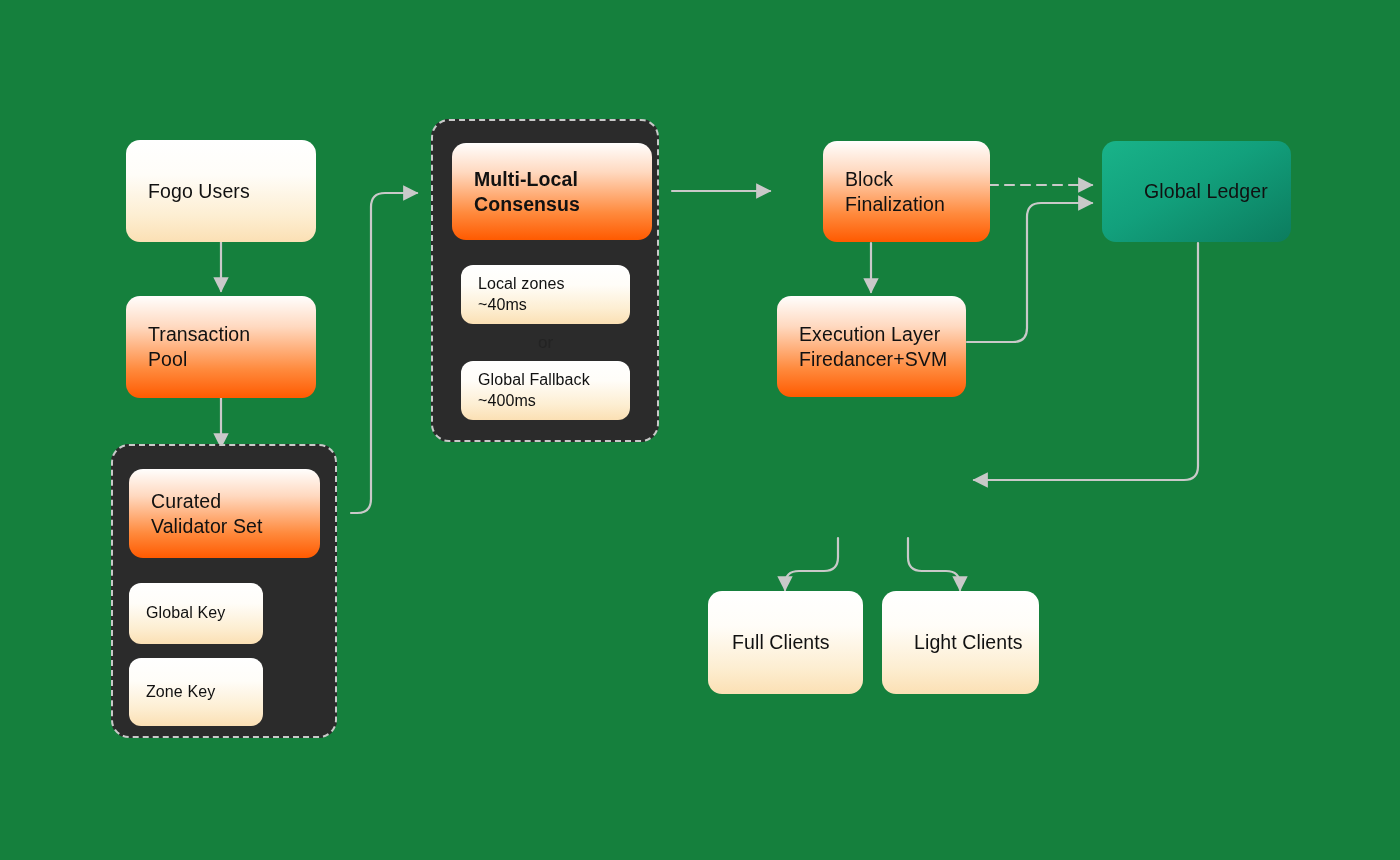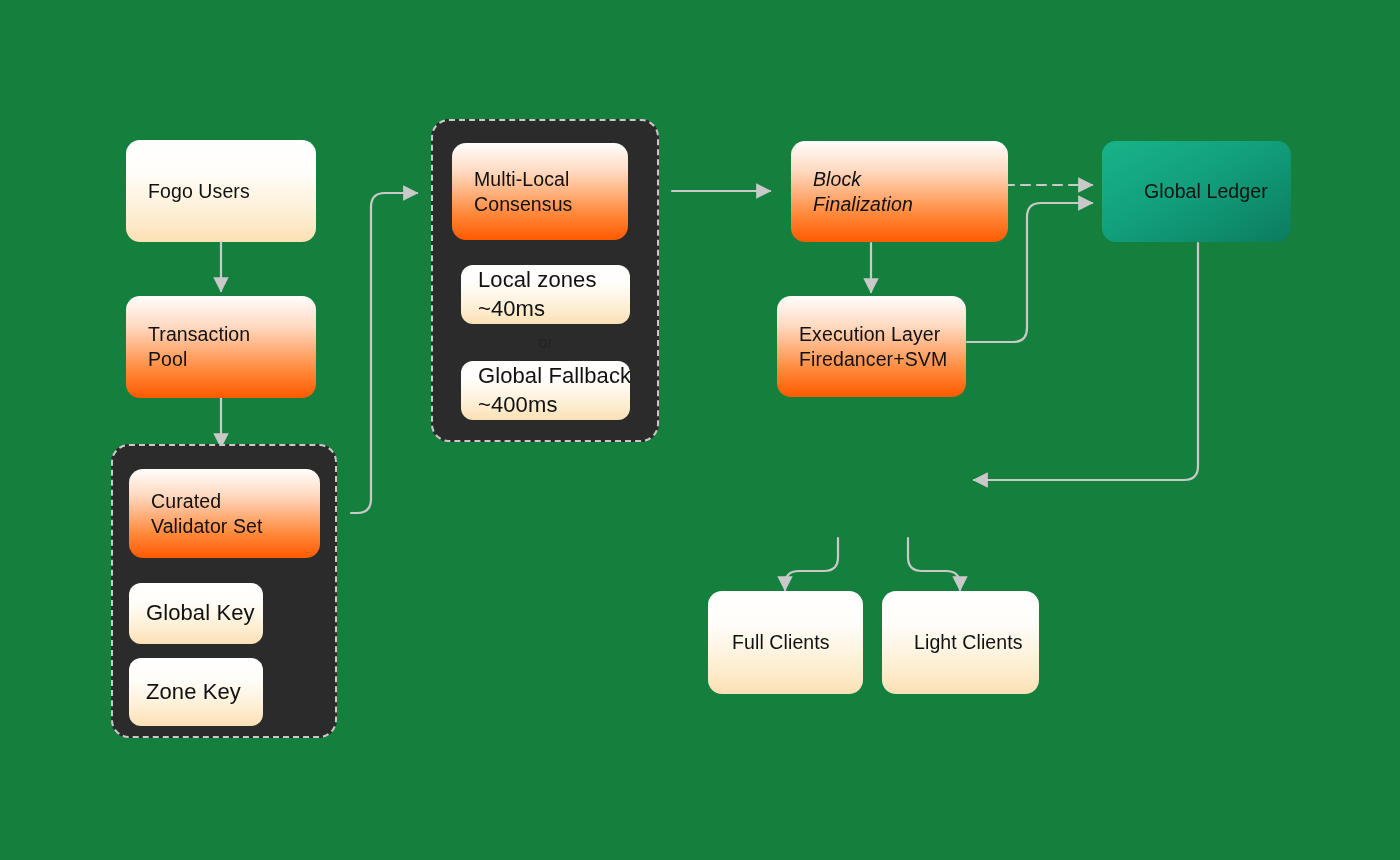--- a/index.html
+++ b/index.html
@@ -45,21 +45,21 @@
     background: linear-gradient(to bottom, #ffffff 0%, #fffdf8 34%, #fdeed2 74%, #fbe0b4 100%);
   }
   .node.orange {
     background: linear-gradient(to bottom, #fffefd 0%, #ffd9c0 30%, #ff8a3d 72%, #ff5a00 100%);
   }
   .node.green {
     background: linear-gradient(150deg, #19b389 0%, #12a07c 45%, #0c7c5e 100%);
   }
   .node.small {
     border-radius: 12px;
-    font-size: 22px;
+    font-size: 16px;
     padding: 0 17px;
   }
   .group {
     position: absolute;
     border: 2px dashed #c9c9c9;
     border-radius: 18px;
     background: #2b2b2b;
     box-sizing: border-box;
     z-index: 1;
   }
@@ -114,38 +114,38 @@
   </div>
 
   <div class="node cream small" style="left:129px; top:583px; width:134px; height:61px;">
     <span>Global Key</span>
   </div>
 
   <div class="node cream small" style="left:129px; top:658px; width:134px; height:68px;">
     <span>Zone Key</span>
   </div>
 
-  <div class="node orange" style="left:452px; top:143px; width:176px; height:97px;">
+  <div class="node orange" style="left:452px; top:143px; width:200px; height:97px;font-weight:bold;">
     <span>Multi-Local</span>
     <span>Consensus</span>
   </div>
 
   <div class="node cream small" style="left:461px; top:265px; width:169px; height:59px;">
     <span>Local zones</span>
     <span>~40ms</span>
   </div>
 
   <div class="or-label" style="left:461px; top:333px; width:169px;">or</div>
 
   <div class="node cream small" style="left:461px; top:361px; width:169px; height:59px;">
     <span>Global Fallback</span>
     <span>~400ms</span>
   </div>
 
-  <div class="node orange" style="left:791px; top:141px; width:217px; height:101px;font-style:italic;">
+  <div class="node orange" style="left:823px; top:141px; width:167px; height:101px;">
     <span>Block</span>
     <span>Finalization</span>
   </div>
 
   <div class="node orange" style="left:777px; top:296px; width:189px; height:101px;">
     <span>Execution Layer</span>
     <span>Firedancer+SVM</span>
   </div>
 
   <div class="node green" style="left:1102px; top:141px; width:189px; height:101px;padding-left:42px;">

